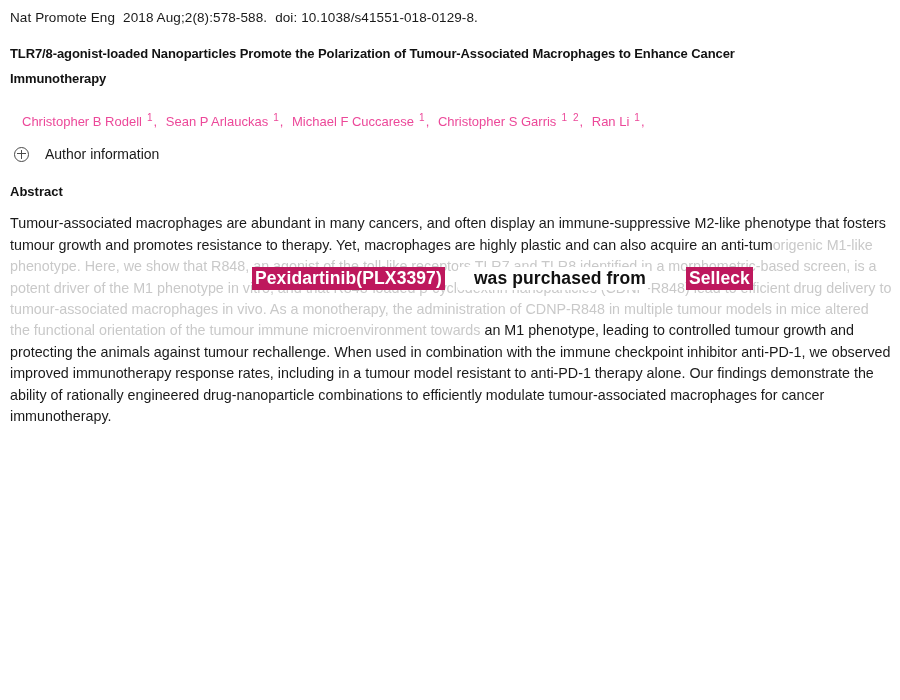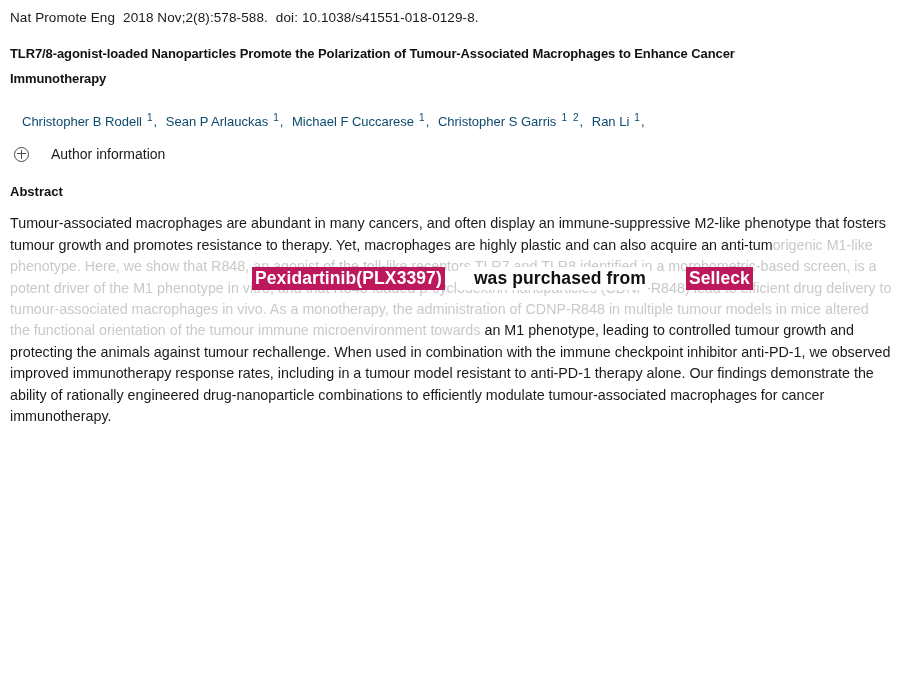--- a/index.html
+++ b/index.html
@@ -38,41 +38,41 @@
     font-weight: bold;
     margin: 16px 0 0 2px;
     max-width: 800px;
     color: #121212;
     letter-spacing: -0.1px;
   }
   .authors {
     margin: 18px 0 0 14px;
     font-size: 13px;
     line-height: 18px;
-    color: #0c4a6e;
+    color: #ec4899;
   }
   .authors .author {
     white-space: nowrap;
   }
   .authors .sup {
     font-size: 10px;
     vertical-align: super;
     margin-left: 5px;
     margin-right: 1px;
   }
   .authors .comma {
     margin-right: 5px;
   }
   .author-info {
     margin: 15px 0 0 6px;
     font-size: 14px;
     color: #1a1a1a;
     display: flex;
     align-items: center;
-    gap: 22px;
+    gap: 16px;
     width: 190px;
     cursor: pointer;
   }
   .plus-circle {
     display: inline-block;
     width: 13px;
     height: 13px;
     border: 1px solid #4a4a4a;
     border-radius: 50%;
     position: relative;
@@ -135,21 +135,21 @@
     padding: 1px 2px 2px 16px;
     margin-left: 13px;
   }
 </style>
 </head>
 <body>
 
 <div class="page">
 
   <div class="journal-line">
-    <span>Nat Promote Eng</span><span class="sep"></span><span>2018 Nov;2(8):578-588.</span><span class="sep"></span><span>doi:</span> <span>10.1038/s41551-018-0129-8.</span>
+    <span>Nat Promote Eng</span><span class="sep"></span><span>2018 Aug;2(8):578-588.</span><span class="sep"></span><span>doi:</span> <span>10.1038/s41551-018-0129-8.</span>
   </div>
 
   <h1 class="title">TLR7/8-agonist-loaded Nanoparticles Promote the Polarization of Tumour-Associated Macrophages to Enhance Cancer Immunotherapy</h1>
 
   <div class="authors">
     <span class="author"><span>Christopher B Rodell</span><span class="sup">1</span><span class="comma">,</span></span>
     <span class="author"><span>Sean P Arlauckas</span><span class="sup">1</span><span class="comma">,</span></span>
     <span class="author"><span>Michael F Cuccarese</span><span class="sup">1</span><span class="comma">,</span></span>
     <span class="author"><span>Christopher S Garris</span><span class="sup">1</span><span class="sup">2</span><span class="comma">,</span></span>
     <span class="author"><span>Ran Li</span><span class="sup">1</span><span class="comma">,</span></span>

